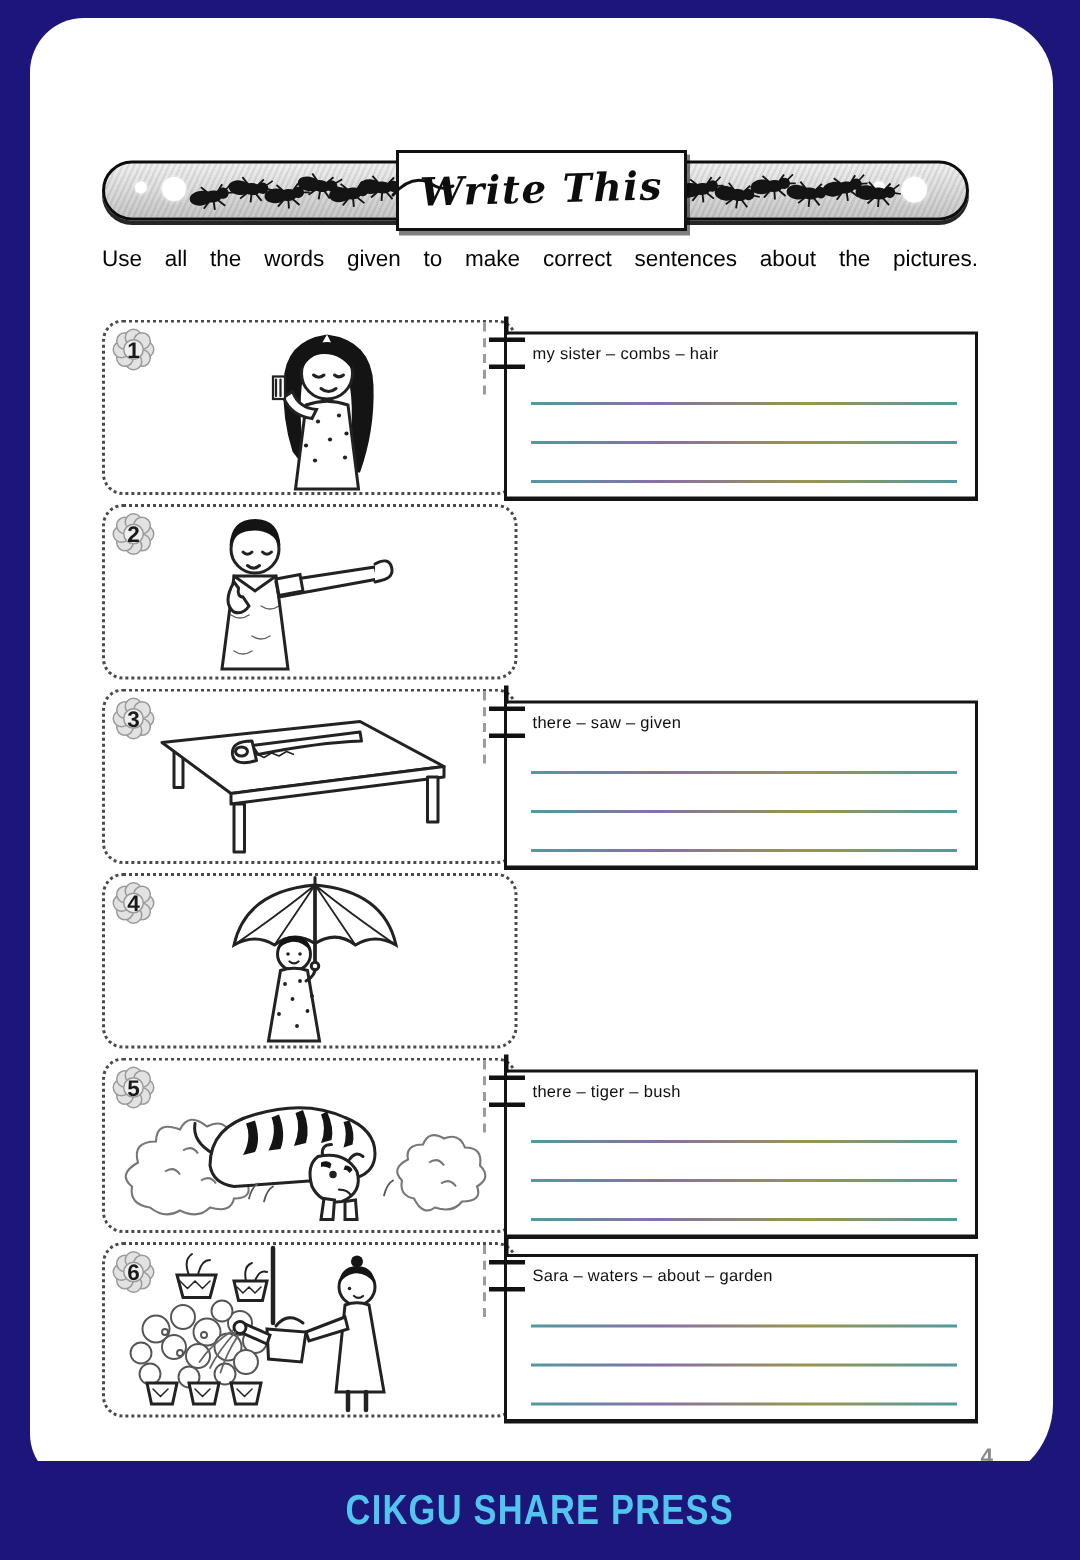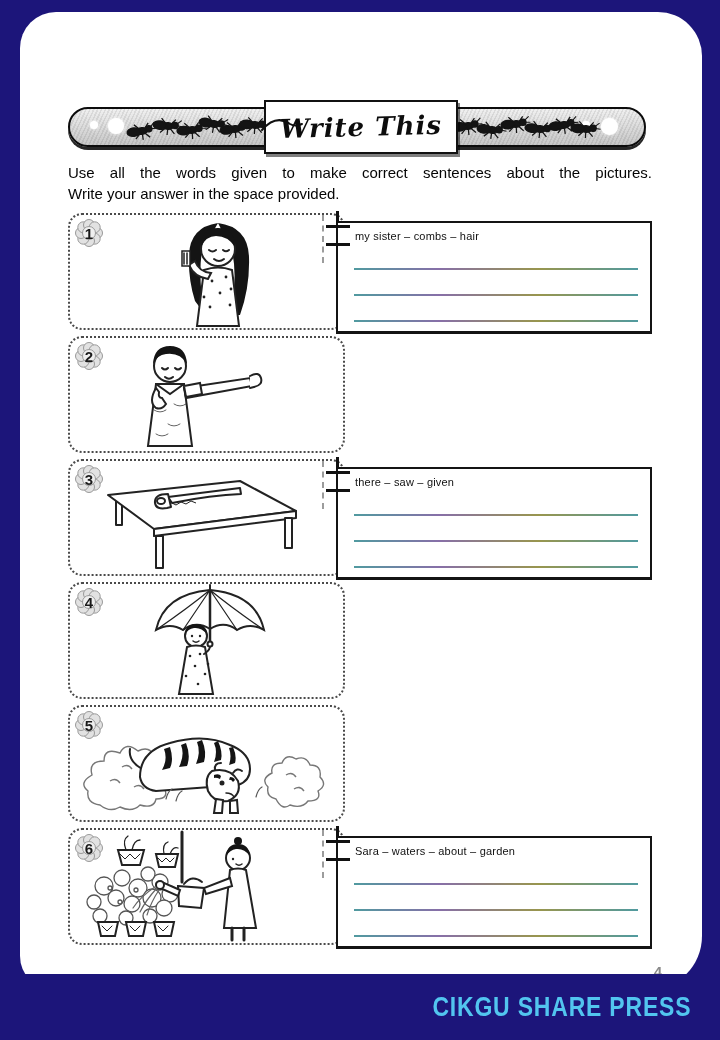--- a/index.html
+++ b/index.html
@@ -47,21 +47,21 @@
   .l1{top:45px;}.l2{top:71px;}.l3{top:97px;}
   .clamp span{position:absolute;background:#111;}
   .clamp .stem{left:-2px;top:-12px;width:3px;height:12px;}
   .clamp .t1{left:-12px;top:2px;width:24px;height:3px;}
   .clamp .t2{left:-12px;top:20px;width:24px;height:3px;}
   .clamp .squig{left:-16px;top:-8px;width:0;height:48px;background:none;border-left:2px dashed #9c9c9c;}
 
   
   .page-num{position:absolute;right:40px;bottom:10px;font-size:15px;font-weight:700;color:#8a8a8a;}
   .footer{position:absolute;left:0;right:0;bottom:0;height:66px;background:#1c157a;
-          display:flex;align-items:center;justify-content:flex-end;}
+          display:flex;align-items:center;justify-content:center;}
   .pub{display:inline-block;transform:scaleX(.82);font-weight:700;font-size:28px;
        color:#52c5ef;letter-spacing:1px;white-space:nowrap;}
 
   svg text{font-family:"Liberation Sans",sans-serif;}
 </style>
 </head>
 <body>
 
 <div class="canvas">
   <div class="sheet">
@@ -99,21 +99,20 @@
       <div class="label">
         <svg class="swash" width="44" height="22" viewBox="0 0 44 22">
           <path d="M0 14 Q14 -2 28 8 Q33 11 40 8" stroke="#111" stroke-width="2" fill="none" stroke-linecap="round"></path>
         </svg>
         <span class="title">Write This</span>
       </div>
     </div>
 
     <div class="instructions">
       <div class="ins1">Use all the words given to make correct sentences about the pictures.</div>
-      <div class="ins2">Write your answer in the space provided.</div>
     </div>
 
     <div class="rows">
 
       <div class="row">
         <div class="pic-box">
           <svg class="badge" width="30" height="30" viewBox="0 0 30 30">
             <g fill="#e2e2e2" stroke="#9a9a9a">
                 <circle cx="23" cy="15" r="5.5"></circle>
                 <circle cx="20.7" cy="20.7" r="5.5"></circle>
@@ -333,20 +332,27 @@
                 </g>
               <circle cx="152" cy="76" r="1.5" fill="#222"></circle>
               <path d="M156 86 q6 0 8 4" fill="none" stroke-width="1.5"></path>
               <path d="M146 92 l-2 14 h8 l1 -13 Z"></path>
               <path d="M160 94 v12 h8 l-1 -13 Z"></path>
               <g stroke="#555" stroke-width="1.2">
                   <path d="M96 92 q2 -8 6 -10 M106 94 q2 -8 6 -10 M186 90 q2 -8 6 -10"></path>
                 </g>
             </g>
           </svg>
+        </div>
+        <div class="ans-box">
+          <span class="clamp"><span class="stem"></span><span class="t1"></span><span class="t2"></span><span class="squig"></span></span>
+          <div class="prompt">there – tiger – bush</div>
+          <div class="wline l1"></div>
+          <div class="wline l2"></div>
+          <div class="wline l3"></div>
         </div>
       </div>
 
       <div class="row">
         <div class="pic-box">
           <svg class="badge" width="30" height="30" viewBox="0 0 30 30">
             <g fill="#e2e2e2" stroke="#9a9a9a">
                 <circle cx="23" cy="15" r="5.5"></circle>
                 <circle cx="20.7" cy="20.7" r="5.5"></circle>
                 <circle cx="15" cy="23" r="5.5"></circle>

